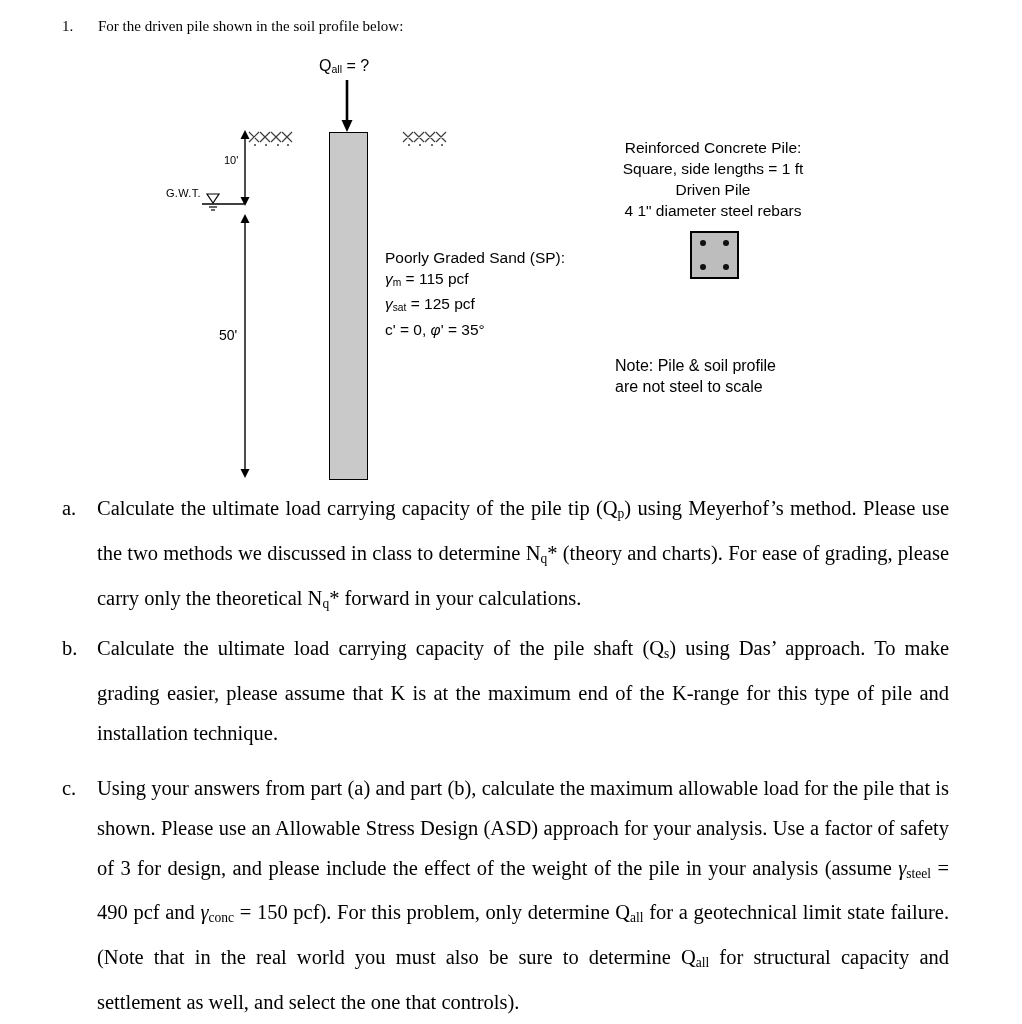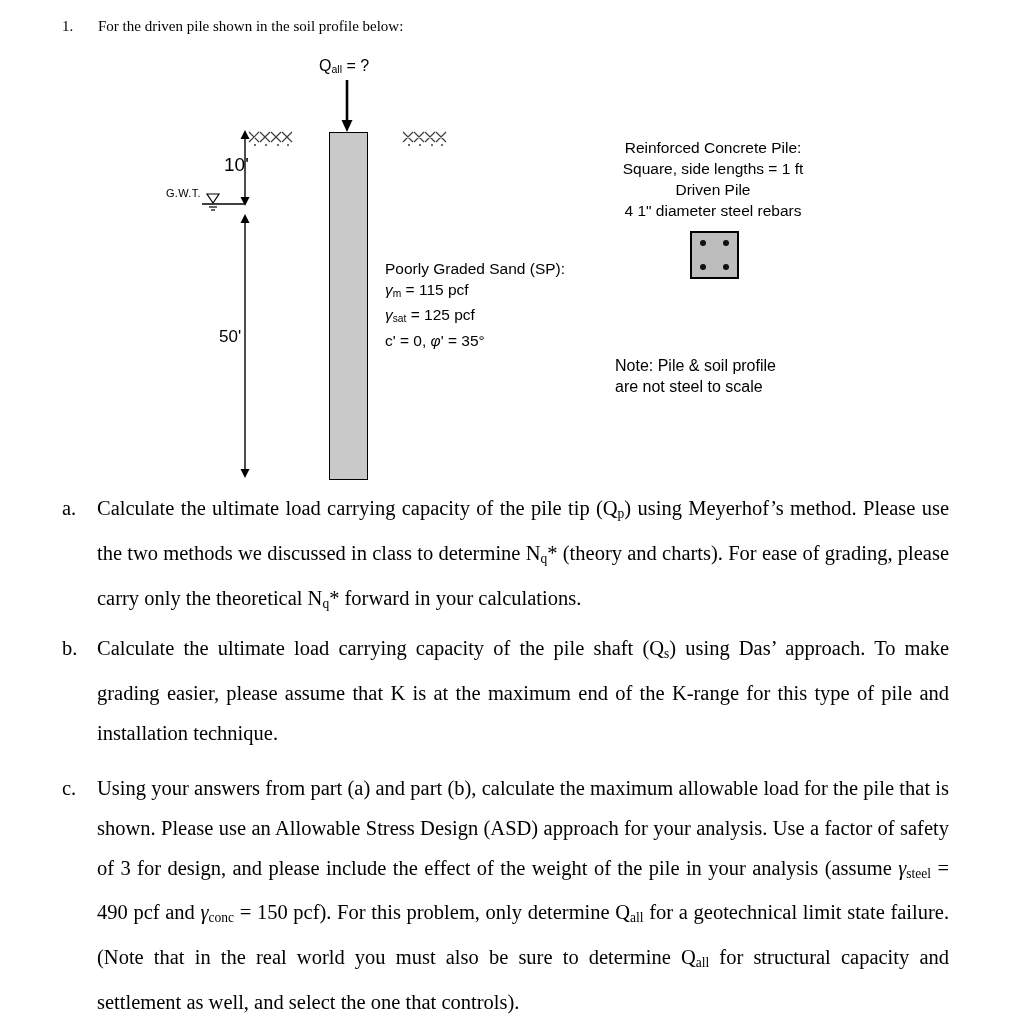--- a/index.html
+++ b/index.html
@@ -23,24 +23,24 @@
   
   .q-label { position: absolute; left: 319px; top: 57px; font-size: 16px; }
   .load-arrow { position: absolute; left: 338px; top: 80px; width: 18px; height: 52px; }
   .pile { position: absolute; left: 329px; top: 132px; width: 37px; height: 346px;
           background: #c9c9c9; border: 1px solid #000; }
   .hatch { position: absolute; width: 48px; height: 16px; top: 131px; }
   .hatch-left { left: 248px; }
   .hatch-right { left: 402px; }
   .dims { position: absolute; left: 160px; top: 126px; width: 100px; height: 356px; }
   .gwt { position: absolute; left: 166px; top: 187px; font-size: 11px; letter-spacing: 0.3px; }
-  .dim-upper { position: absolute; left: 224px; top: 154px; font-size: 19px; }
-  .dim-lower { position: absolute; left: 219px; top: 327px; font-size: 17px; }
+  .dim-upper { position: absolute; left: 224px; top: 154px; font-size: 11px; }
+  .dim-lower { position: absolute; left: 219px; top: 327px; font-size: 14px; }
 
-  .soil-block { position: absolute; left: 385px; top: 258px; font-size: 15.5px; line-height: 21px; }
+  .soil-block { position: absolute; left: 385px; top: 247px; font-size: 15.5px; line-height: 21px; }
   .pile-block { position: absolute; left: 594px; top: 137px; width: 238px;
                 text-align: center; font-size: 15.5px; line-height: 21px; }
 
   .xsection { position: absolute; left: 690px; top: 231px; width: 49px; height: 48px;
               background: #bdbdbd; border: 2px solid #000; box-sizing: border-box; }
   .dot { position: absolute; width: 6px; height: 6px; border-radius: 50%; background: #111; }
   .d1 { left: 8px; top: 7px; } .d2 { right: 8px; top: 7px; }
   .d3 { left: 8px; bottom: 7px; } .d4 { right: 8px; bottom: 7px; }
 
   .note { position: absolute; left: 615px; top: 356px; font-size: 16px; line-height: 20.5px; }

